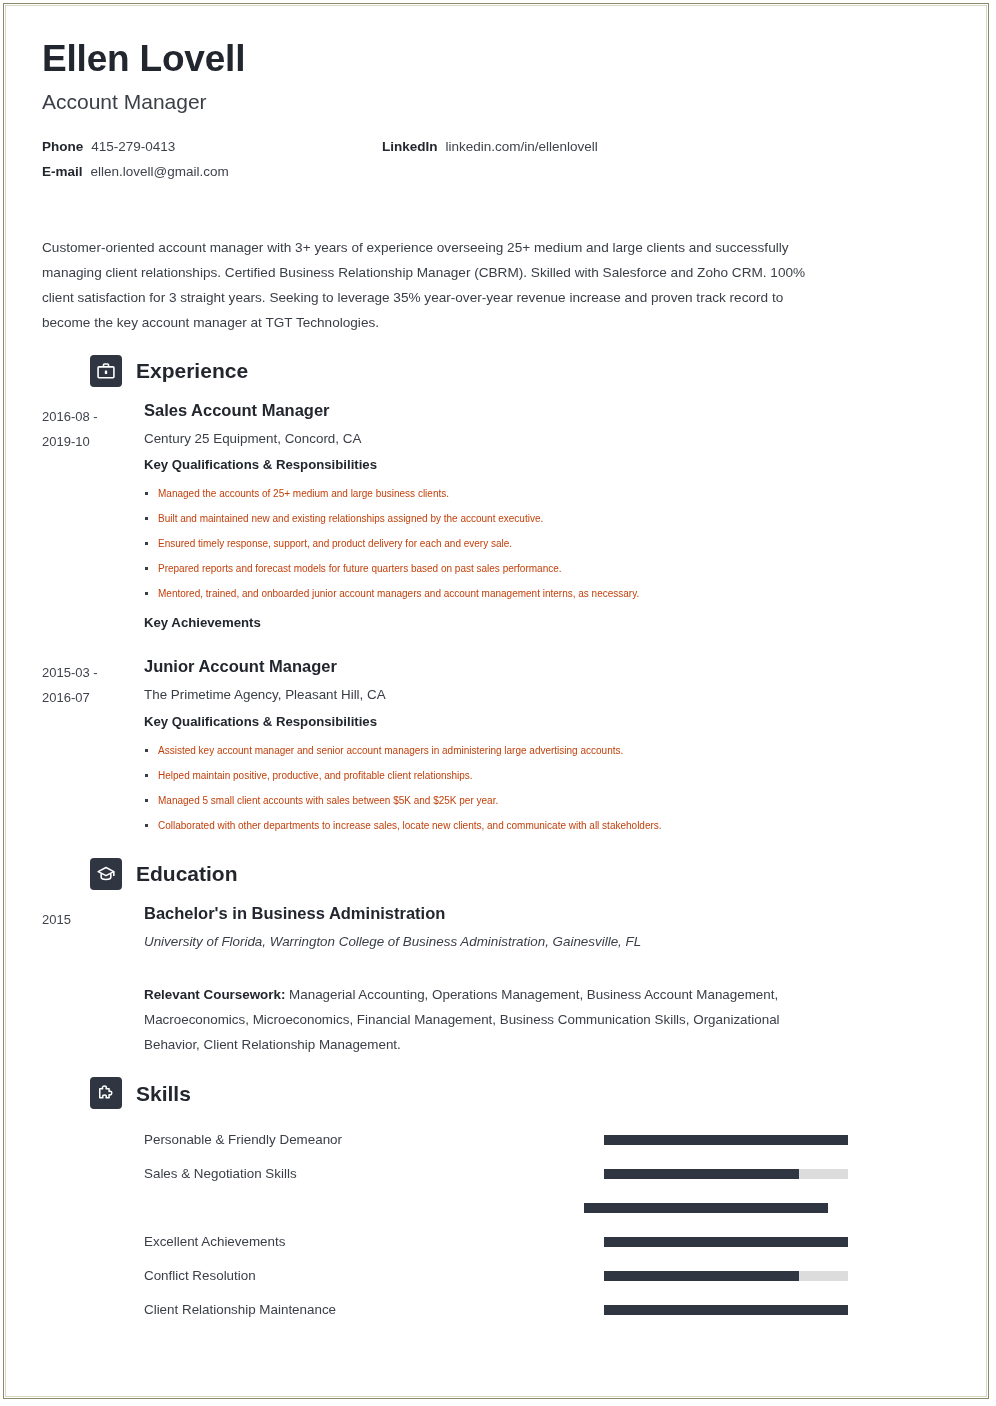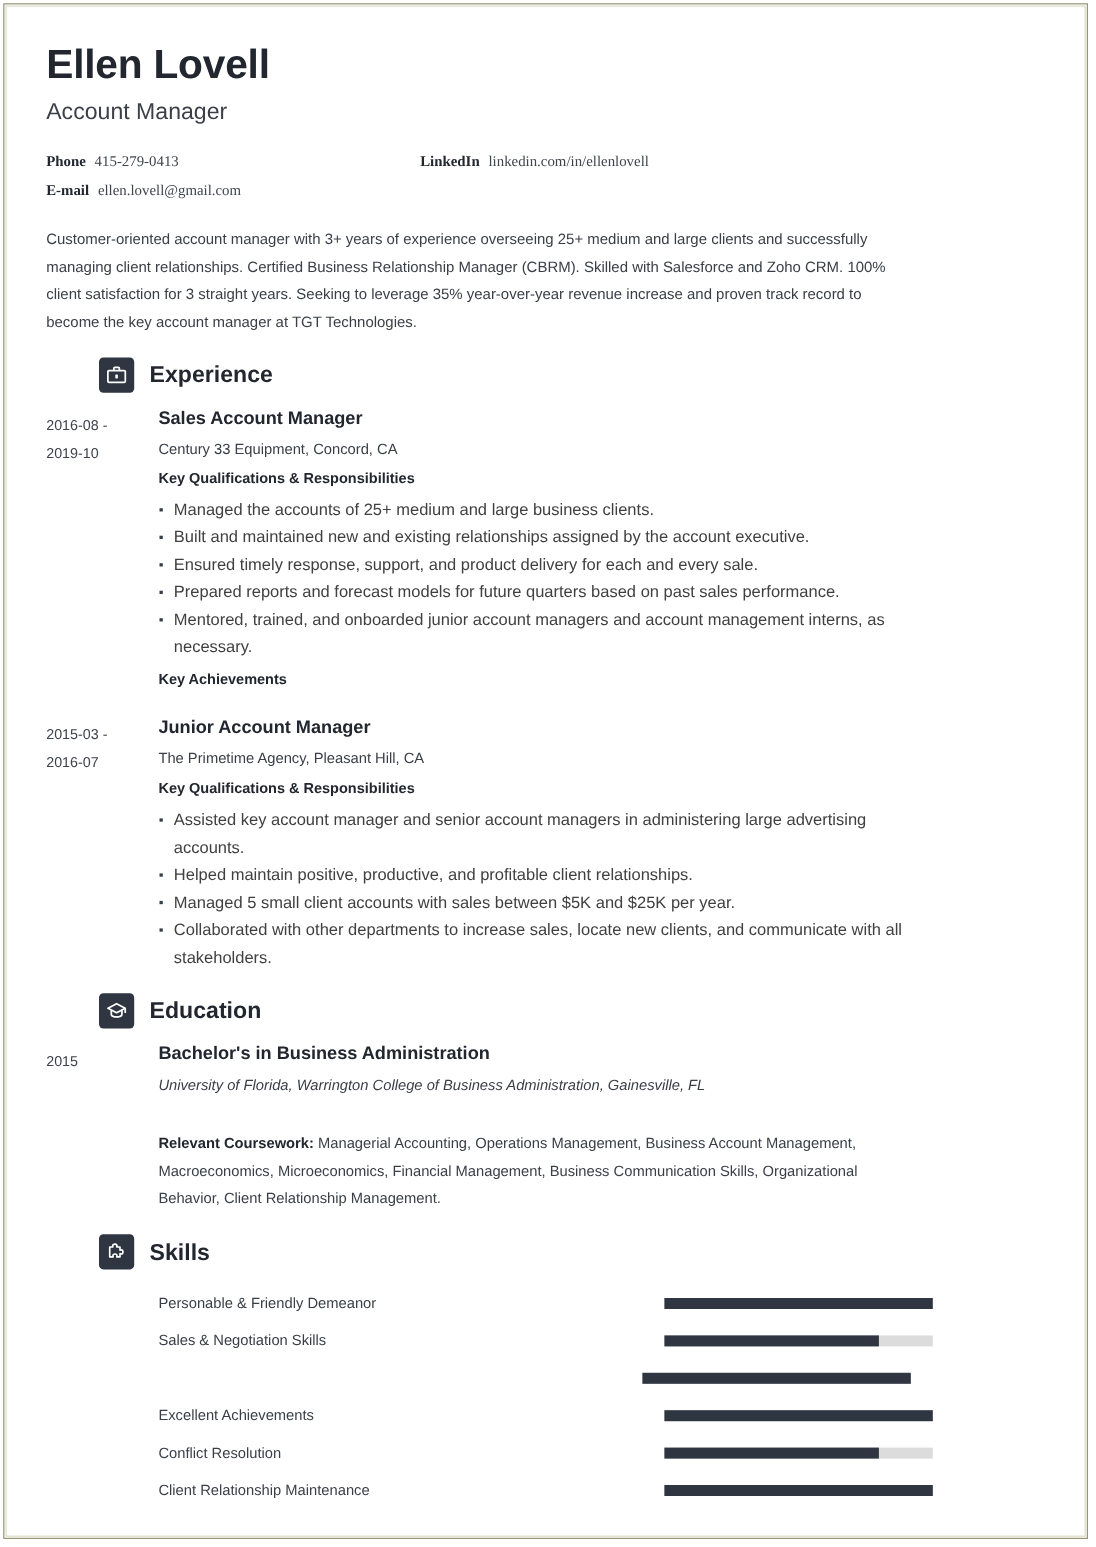--- a/index.html
+++ b/index.html
@@ -62,41 +62,40 @@
     line-height: 1.1;
   }
   .contact-block {
     margin-top: 26px;
   }
   .contact-row {
     display: flex;
     align-items: flex-start;
     margin-bottom: 10px;
     font-size: 13.5px;
-    font-family: Liberation Serif, serif;
   }
   .contact-cell {
     display: flex;
     align-items: baseline;
   }
   .contact-cell.first { width: 340px; }
   .contact-label {
     font-weight: bold;
     color: #22262e;
     margin-right: 8px;
     white-space: nowrap;
   }
   .contact-value {
     color: #3f434b;
     white-space: nowrap;
   }
 
   
   .summary {
-    margin-top: 24px;
+    margin-top: 56px;
     font-size: 13.6px;
     line-height: 25px;
     color: #3a3e46;
     text-align: left;
     max-width: 898px;
   }
 
   
   .section {
     margin-top: 20px;
@@ -167,22 +166,22 @@
     margin-bottom: 8px;
   }
   ul.bullets {
     list-style: none;
     margin: 0 0 0 0;
     padding: 0;
   }
   ul.bullets li {
     position: relative;
     padding-left: 14px;
-    font-size: 15px;
-    color: #404040;
+    font-size: 10px;
+    color: #c2410c;
     line-height: 25px;
     margin-bottom: 0;
   }
   ul.bullets li::before {
     content: "";
     position: absolute;
     left: 1px;
     top: 11px;
     width: 3px;
     height: 3px;
@@ -278,21 +277,21 @@
         <span class="section-title">Experience</span>
       </div>
 
       <div class="entry">
         <div class="entry-date">
           <span>2016-08 -</span>
           <span class="d2">2019-10</span>
         </div>
         <div class="entry-body">
           <div class="entry-title">Sales Account Manager</div>
-          <div class="entry-sub">Century 33 Equipment, Concord, CA</div>
+          <div class="entry-sub">Century 25 Equipment, Concord, CA</div>
           <div class="entry-group-title">Key Qualifications &amp; Responsibilities</div>
           <ul class="bullets">
             <li>Managed the accounts of 25+ medium and large business clients.</li>
             <li>Built and maintained new and existing relationships assigned by the account executive.</li>
             <li>Ensured timely response, support, and product delivery for each and every sale.</li>
             <li>Prepared reports and forecast models for future quarters based on past sales performance.</li>
             <li>Mentored, trained, and onboarded junior account managers and account management interns, as necessary.</li>
           </ul>
           <div class="entry-group-title achv-title">Key Achievements</div>
         </div>

